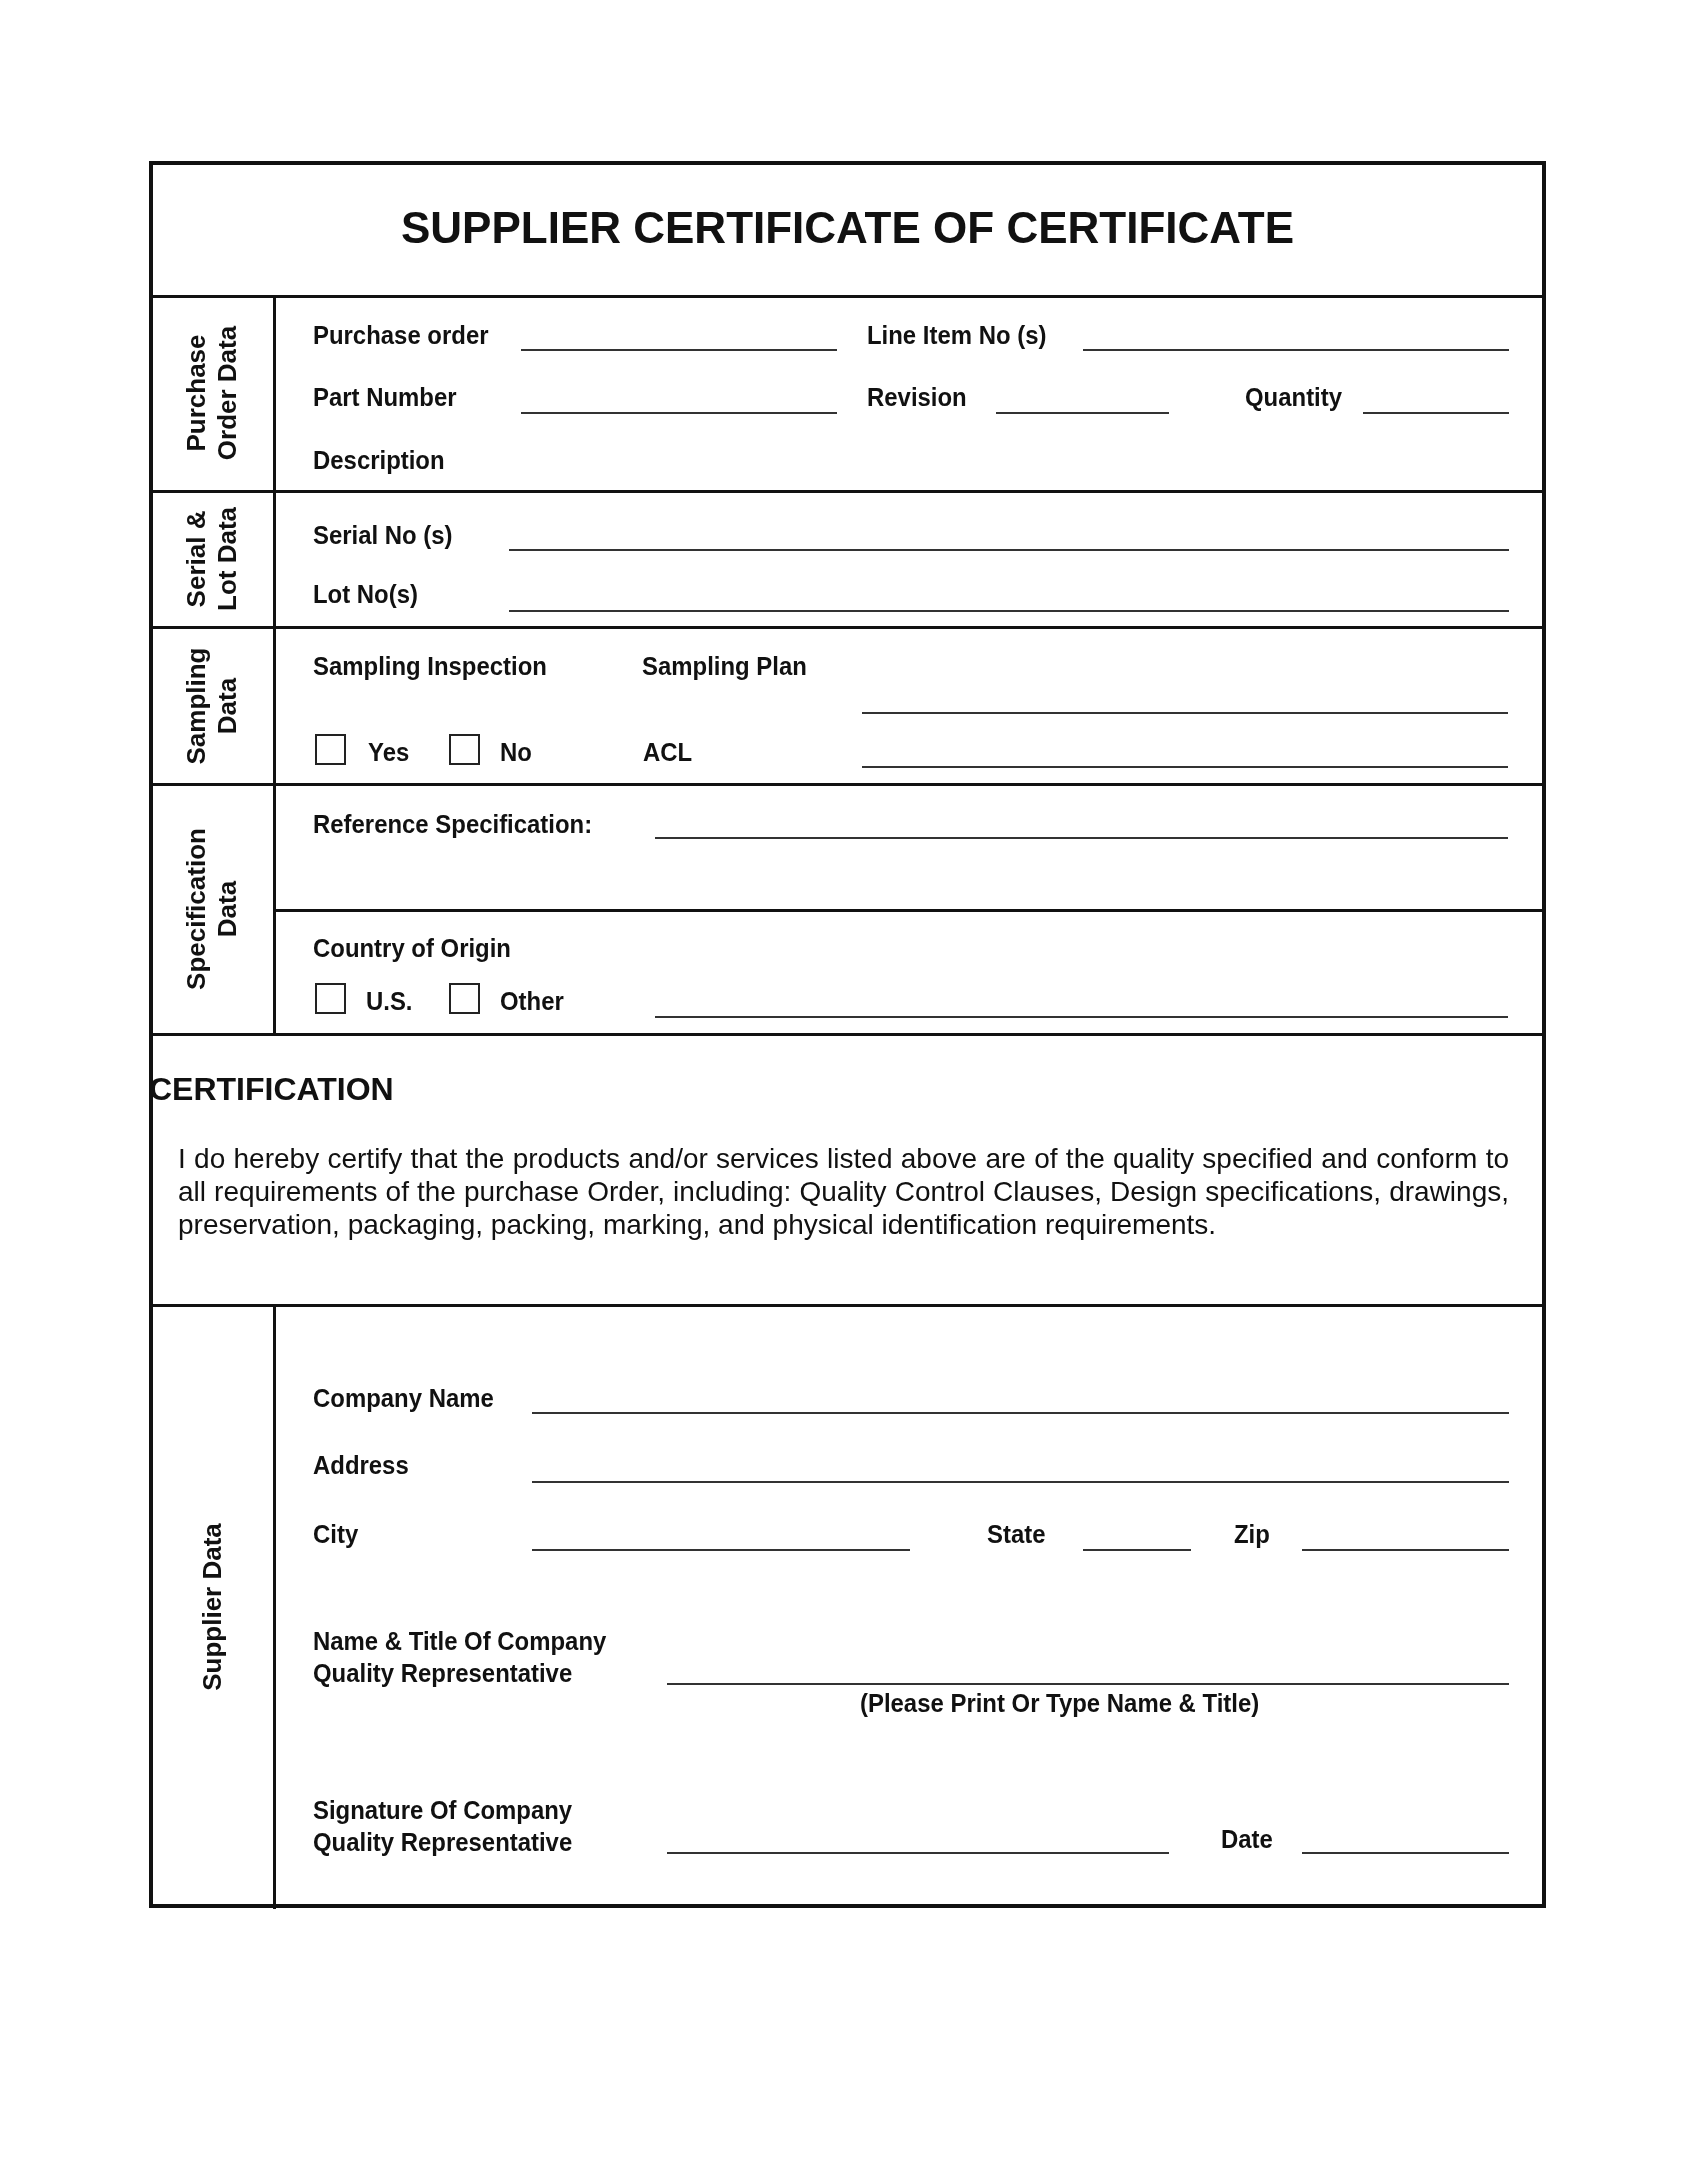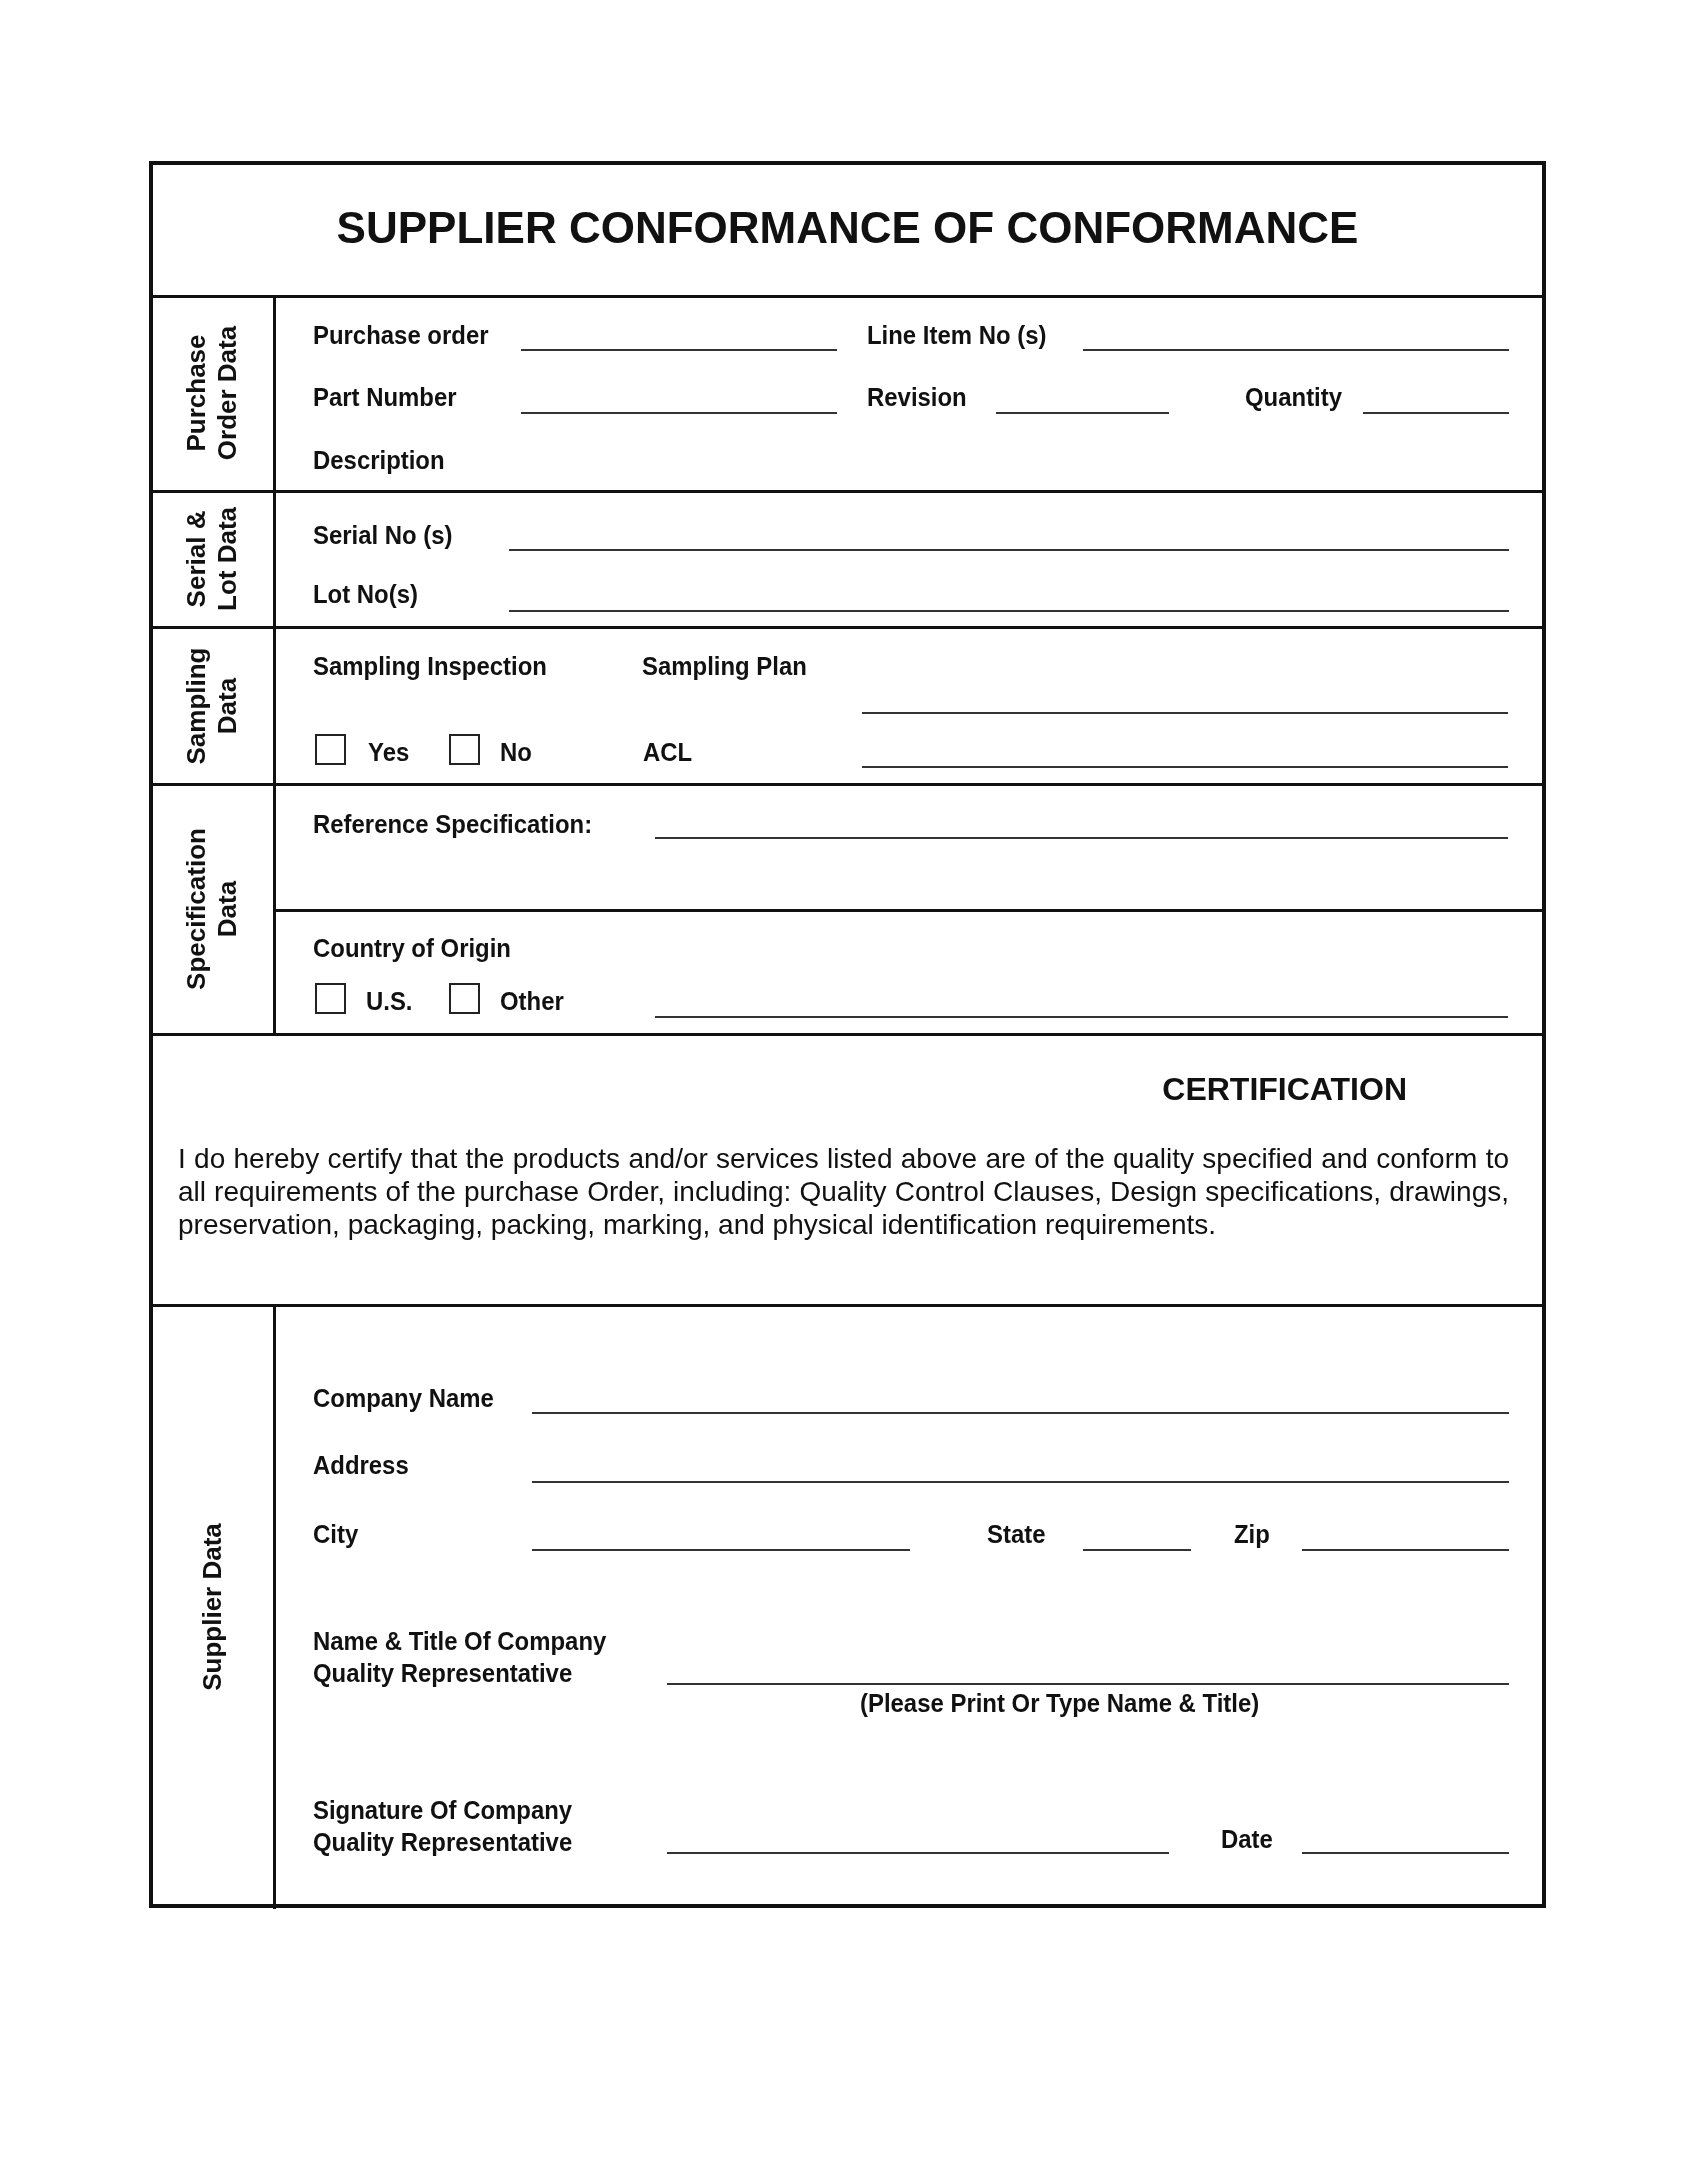--- a/index.html
+++ b/index.html
@@ -5,31 +5,31 @@
   html, body { margin: 0; padding: 0; background: #ffffff; }
   body { width: 1683px; height: 2178px; position: relative; font-family: "Liberation Sans", sans-serif; color: #111; overflow: hidden; }
   .frame { position: absolute; left: 149px; top: 161px; width: 1397px; height: 1747px; border: 4px solid #111; box-sizing: border-box; }
   .hline { position: absolute; height: 3px; background: #111; }
   .vline { position: absolute; width: 3px; background: #111; }
   .txt { position: absolute; font-weight: bold; font-size: 26px; line-height: 1; white-space: nowrap; transform: scaleX(0.92); transform-origin: left top; }
   .uline { position: absolute; height: 2px; background: #333; }
   .title { position: absolute; left: 149px; width: 1397px; top: 206px; text-align: center; font-weight: bold; font-size: 44px; line-height: 1; }
   .side { position: absolute; font-weight: bold; font-size: 26px; line-height: 31px; text-align: center; white-space: nowrap; transform: translate(-50%, -50%) rotate(-90deg); }
   .cbox { position: absolute; width: 31px; height: 31px; border: 2px solid #222; box-sizing: border-box; background: #fff; }
-  .cert-title { position: absolute; left: 149px; width: 1258px; top: 1073px; text-align: right; font-weight: bold; font-size: 32px; line-height: 1; }
+  .cert-title { position: absolute; left: 149px; width: 1258px; top: 1073px; text-align: left; font-weight: bold; font-size: 32px; line-height: 1; }
   .cert-body { position: absolute; left: 178px; width: 1331px; top: 1142px; font-weight: normal; font-size: 28px; line-height: 33px; text-align: justify; }
   .note { position: absolute; font-weight: bold; font-size: 26px; line-height: 1; white-space: nowrap; }
   .multi { position: absolute; font-weight: bold; font-size: 26px; line-height: 32px; white-space: pre; transform: scaleX(0.92); transform-origin: left top; }
 </style>
 </head>
 <body>
 
 <div class="frame"></div>
 
-<div class="title">SUPPLIER CONFORMANCE OF CONFORMANCE</div>
+<div class="title">SUPPLIER CERTIFICATE OF CERTIFICATE</div>
 <div class="hline" style="left:149px; width:1397px; top:295px;"></div>
 
 <div class="vline" style="left:273px; top:296px; height:739px;"></div>
 
 <div class="hline" style="left:149px; width:1397px; top:490px;"></div>
 <div class="hline" style="left:149px; width:1397px; top:626px;"></div>
 <div class="hline" style="left:149px; width:1397px; top:783px;"></div>
 <div class="hline" style="left:274px; width:1271px; top:909px;"></div>
 <div class="hline" style="left:149px; width:1397px; top:1033px;"></div>
 <div class="hline" style="left:149px; width:1397px; top:1304px;"></div>

